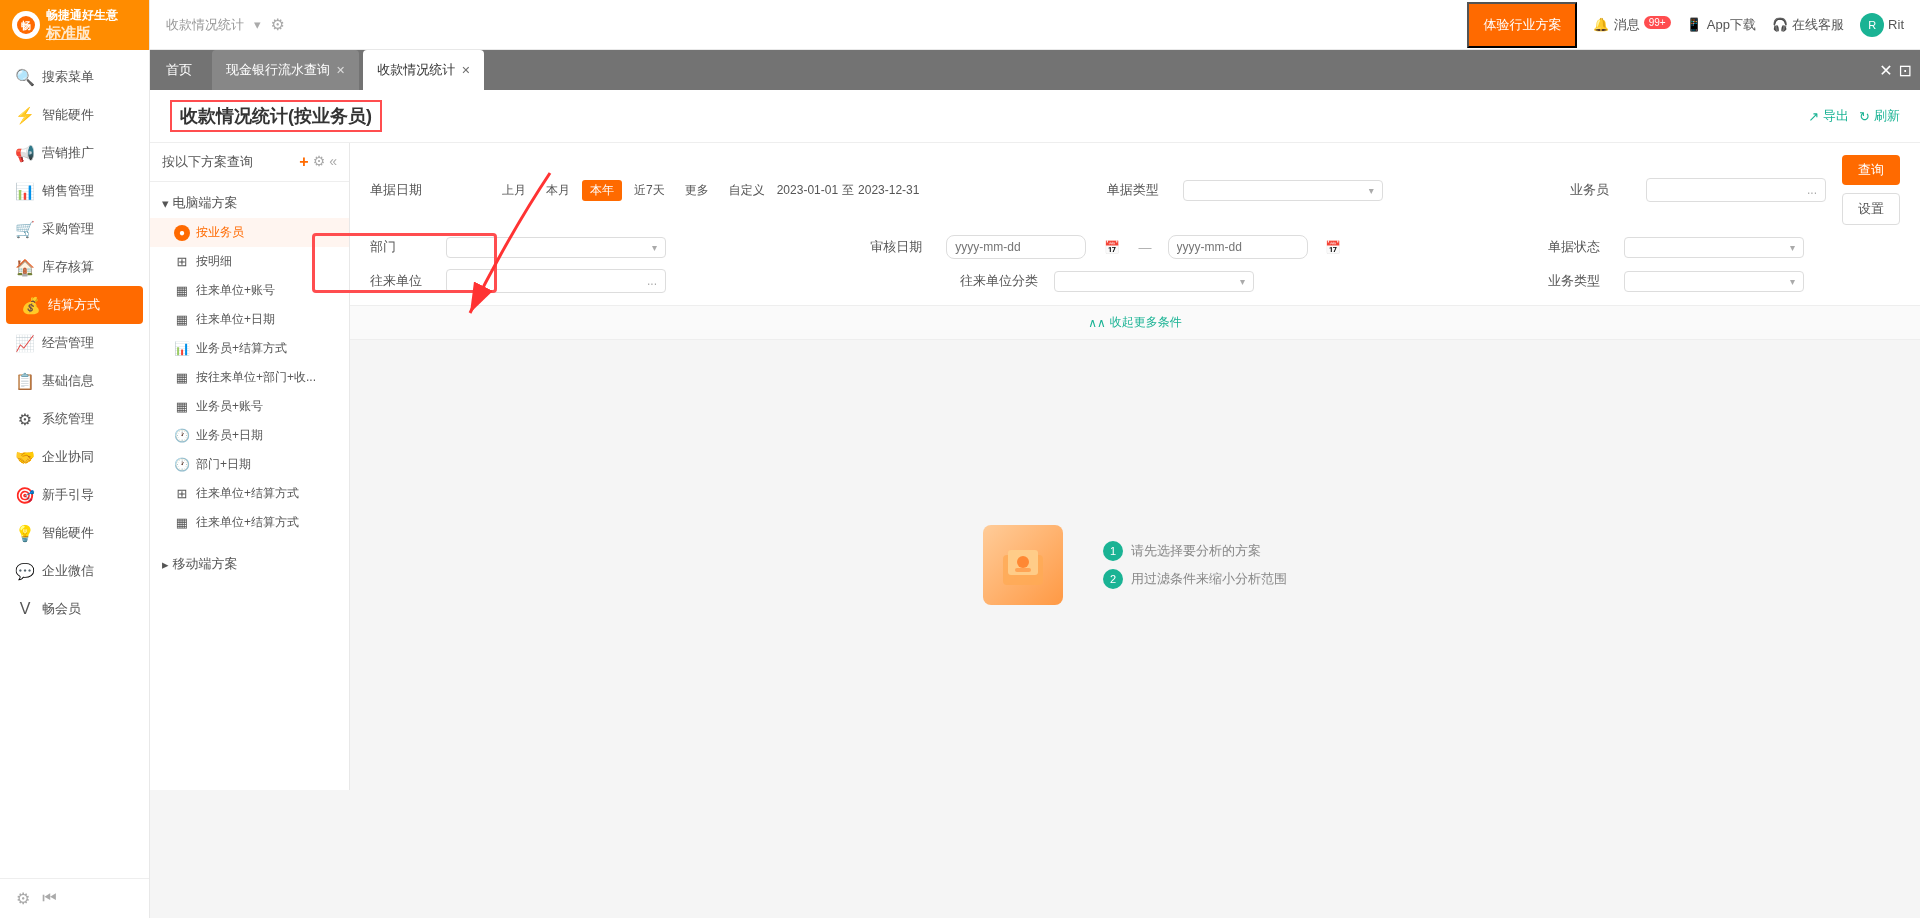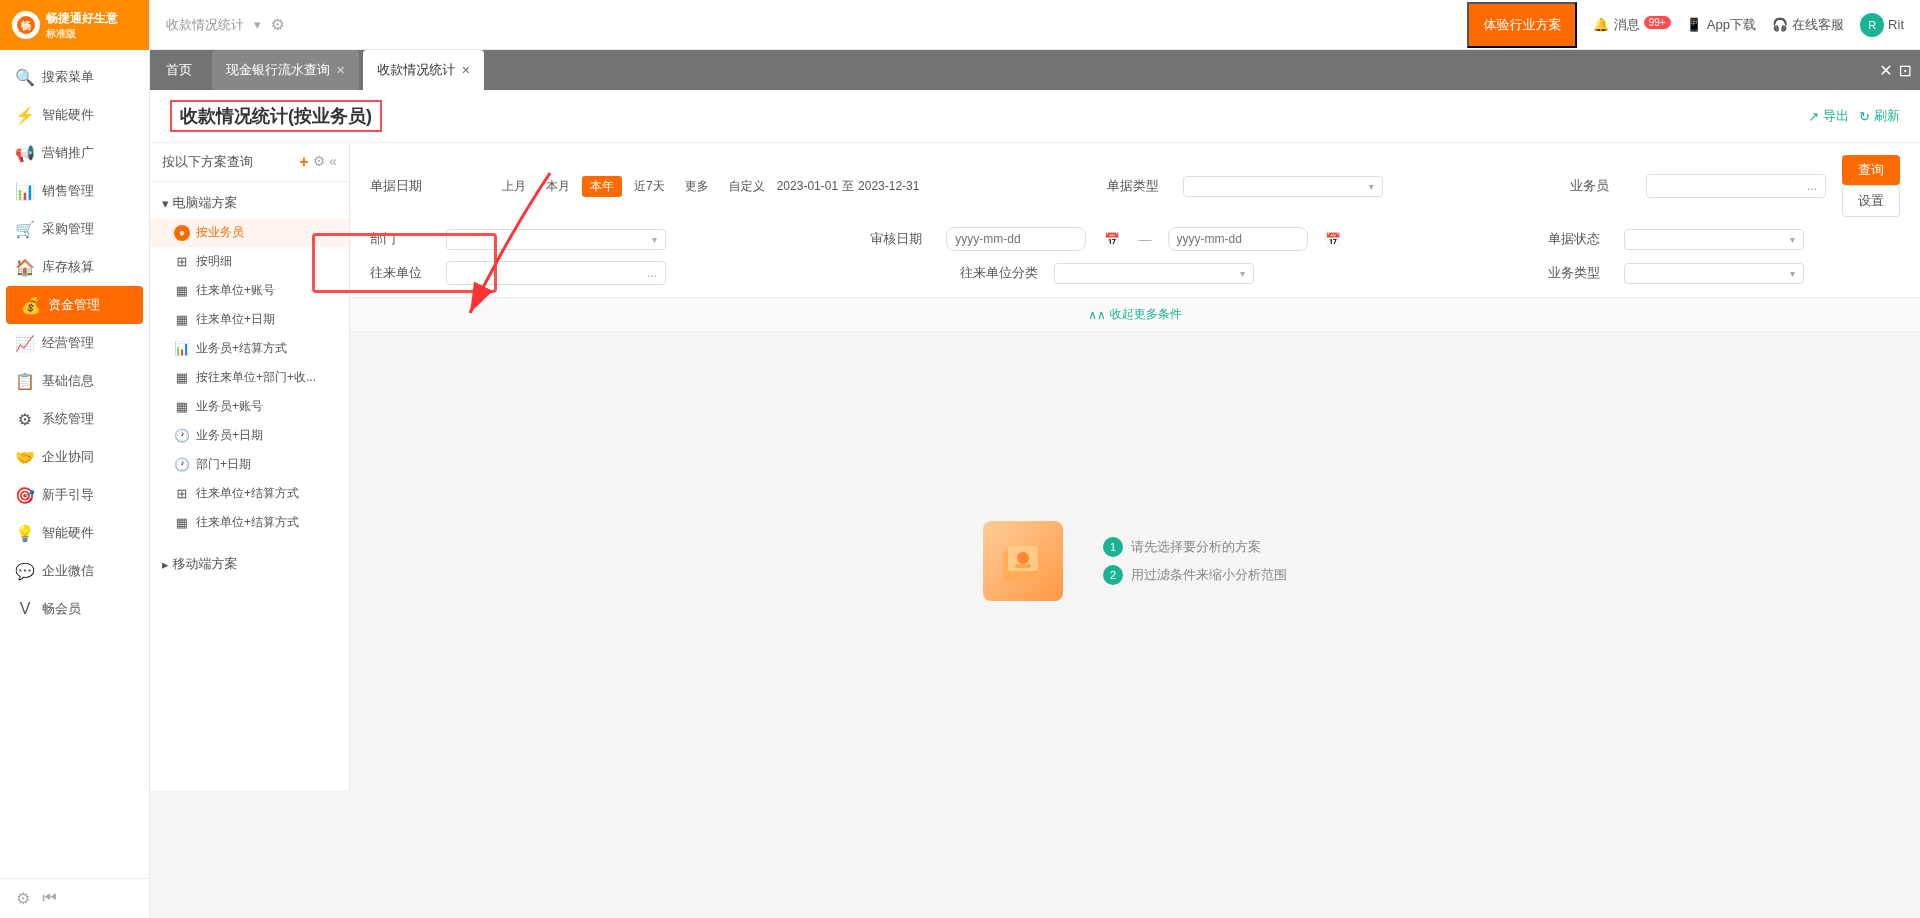--- a/index.html
+++ b/index.html
@@ -74,21 +74,21 @@
     .date-range { display: flex; align-items: center; gap: 4px; color: #555; font-size: 12px; }
     .filter-select { display: flex; align-items: center; gap: 4px; border: 1px solid #ddd; border-radius: 4px; padding: 4px 8px; background: #fff; min-width: 120px; font-size: 12px; color: #555; cursor: pointer; }
     .filter-select .chevron { color: #aaa; font-size: 10px; }
     .filter-input { border: 1px solid #ddd; border-radius: 8px; padding: 4px 8px; font-size: 12px; color: #555; width: 140px; }
     .filter-sep { color: #aaa; }
     .filter-dots { color: #aaa; cursor: pointer; }
 
     .btn-query { background: #ff6a00; color: #fff; border: none; border-radius: 4px; padding: 6px 16px; cursor: pointer; font-size: 13px; }
     .btn-settings { background: #fff; color: #555; border: 1px solid #ddd; border-radius: 4px; padding: 6px 14px; cursor: pointer; font-size: 13px; }
 
-    .filter-actions { display: flex; flex-direction: column; gap: 0; margin-left: auto; }
+    .filter-actions { display: flex; flex-direction: column; gap: 8px; margin-left: auto; }
 
     
     .collapse-row { display: flex; align-items: center; justify-content: center; padding: 8px; background: #fafafa; border-bottom: 1px solid #eee; }
     .collapse-btn { display: flex; align-items: center; gap: 4px; cursor: pointer; color: #1ab394; font-size: 12px; }
 
     
     .empty-area { flex: 1; display: flex; flex-direction: column; align-items: center; justify-content: center; gap: 20px; }
     .empty-box { width: 80px; height: 80px; background: linear-gradient(135deg, #ffcc99, #ff9944); border-radius: 8px; display: flex; align-items: center; justify-content: center; }
     .empty-steps { display: flex; flex-direction: column; gap: 8px; }
     .empty-step { display: flex; align-items: center; gap: 8px; color: #888; font-size: 13px; }
@@ -103,21 +103,21 @@
 <div class="sidebar">
   <div class="sidebar-logo">
     <div class="logo-icon">
       <svg viewBox="0 0 20 20" fill="none">
         <circle cx="10" cy="10" r="9" fill="#ff6a00"></circle>
         <text x="10" y="14" text-anchor="middle" fill="white" font-size="10" font-weight="bold">畅</text>
       </svg>
     </div>
     <div>
       <div style="font-size:12px;">畅捷通好生意</div>
-      <div style="font-size:10px;opacity:0.8;">标准版</div>
+      <div style="font-size:15px;opacity:0.8;text-decoration:underline;">标准版</div>
     </div>
   </div>
   <div class="sidebar-nav">
 
   <div class="sidebar-item">
         <span class="nav-icon">🔍</span>
         <span>搜索菜单</span>
       </div>
       <div class="sidebar-item">
         <span class="nav-icon">⚡</span>
@@ -134,21 +134,21 @@
       <div class="sidebar-item">
         <span class="nav-icon">🛒</span>
         <span>采购管理</span>
       </div>
       <div class="sidebar-item">
         <span class="nav-icon">🏠</span>
         <span>库存核算</span>
       </div>
       <div class="sidebar-item active">
         <span class="nav-icon">💰</span>
-        <span>资金管理</span>
+        <span>结算方式</span>
       </div>
       <div class="sidebar-item">
         <span class="nav-icon">📈</span>
         <span>经营管理</span>
       </div>
       <div class="sidebar-item">
         <span class="nav-icon">📋</span>
         <span>基础信息</span>
       </div>
       <div class="sidebar-item">

